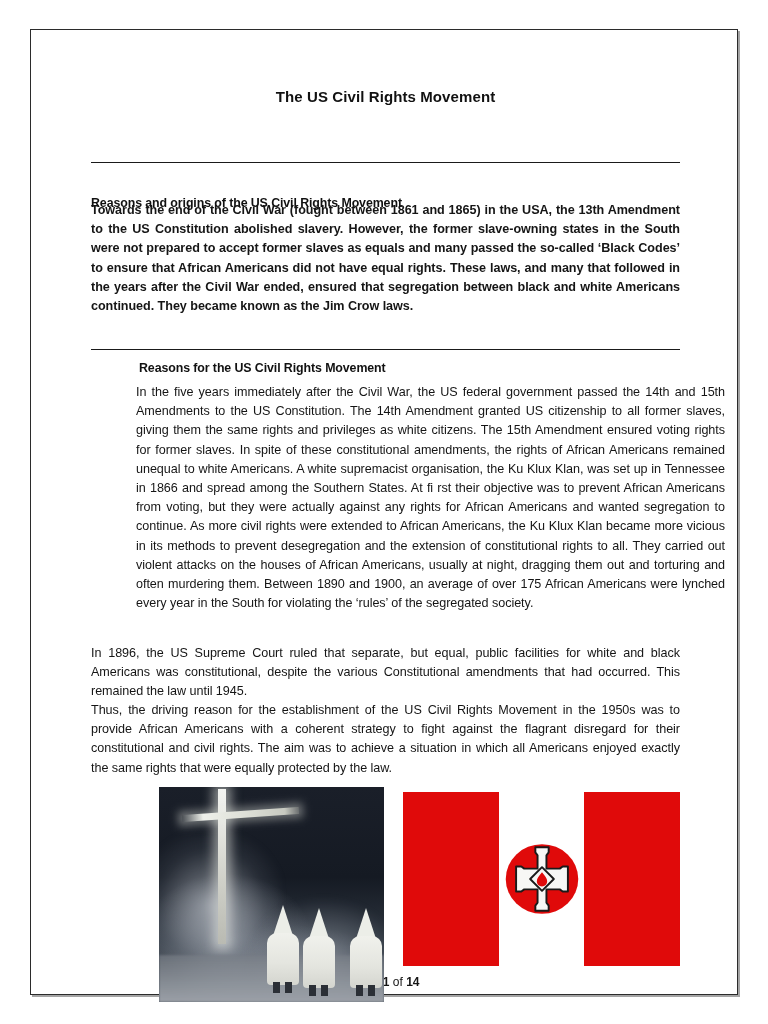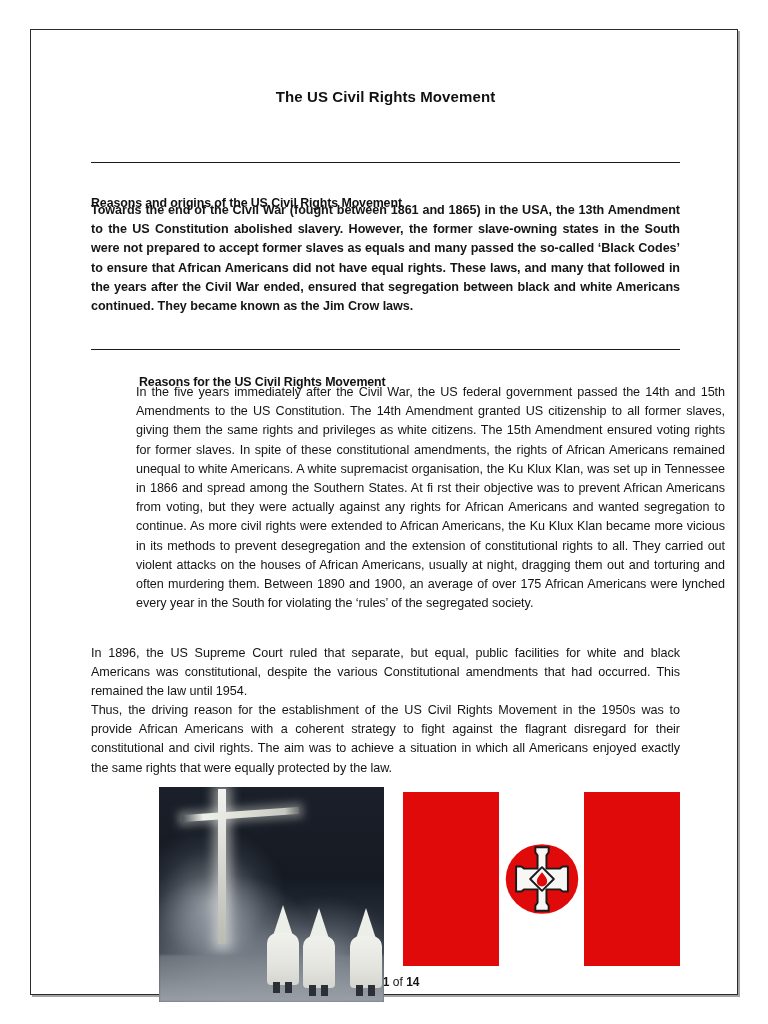--- a/index.html
+++ b/index.html
@@ -60,21 +60,21 @@
   .section-heading {
     position: absolute;
     left: 0;
     width: 589px;
     font-size: 12.4px;
     font-weight: bold;
     color: #111111;
     letter-spacing: -0.1px;
   }
   .heading-1 { top: 152px; margin-top: 14px; }
-  .heading-2 { top: 345px; padding-left: 48px; }
+  .heading-2 { top: 331px; padding-left: 48px; }
 
   .body-text {
     position: absolute;
     left: 0;
     width: 589px;
     font-size: 12.6px;
     line-height: 19.2px;
     text-align: justify;
     color: #151515;
     letter-spacing: -0.05px;
@@ -238,21 +238,21 @@
     <div class="section-heading heading-1">Reasons and origins of the US Civil Rights Movement</div>
 
     <div class="body-text para-1">Towards the end of the Civil War (fought between 1861 and 1865) in the USA, the 13th Amendment to the US Constitution abolished slavery. However, the former slave-owning states in the South were not prepared to accept former slaves as equals and many passed the so-called ‘Black Codes’ to ensure that African Americans did not have equal rights. These laws, and many that followed in the years after the Civil War ended, ensured that segregation between black and white Americans continued. They became known as the Jim Crow laws.</div>
 
     <div class="rule rule-2"></div>
 
     <div class="section-heading heading-2">Reasons for the US Civil Rights Movement</div>
 
     <div class="body-text para-2">In the five years immediately after the Civil War, the US federal government passed the 14th and 15th Amendments to the US Constitution. The 14th Amendment granted US citizenship to all former slaves, giving them the same rights and privileges as white citizens. The 15th Amendment ensured voting rights for former slaves. In spite of these constitutional amendments, the rights of African Americans remained unequal to white Americans. A white supremacist organisation, the Ku Klux Klan, was set up in Tennessee in 1866 and spread among the Southern States. At fi rst their objective was to prevent African Americans from voting, but they were actually against any rights for African Americans and wanted segregation to continue. As more civil rights were extended to African Americans, the Ku Klux Klan became more vicious in its methods to prevent desegregation and the extension of constitutional rights to all. They carried out violent attacks on the houses of African Americans, usually at night, dragging them out and torturing and often murdering them. Between 1890 and 1900, an average of over 175 African Americans were lynched every year in the South for violating the ‘rules’ of the segregated society.</div>
 
-    <div class="body-text para-3">In 1896, the US Supreme Court ruled that separate, but equal, public facilities for white and black Americans was constitutional, despite the various Constitutional amendments that had occurred. This remained the law until 1954.</div>
+    <div class="body-text para-3">In 1896, the US Supreme Court ruled that separate, but equal, public facilities for white and black Americans was constitutional, despite the various Constitutional amendments that had occurred. This remained the law until 1945.</div>
 
     <div class="body-text para-4">Thus, the driving reason for the establishment of the US Civil Rights Movement in the 1950s was to provide African Americans with a coherent strategy to fight against the flagrant disregard for their constitutional and civil rights. The aim was to achieve a situation in which all Americans enjoyed exactly the same rights that were equally protected by the law.</div>
 
     <div class="page-footer">
       <span>Page </span><b>1</b><span> of </span><b>14</b>
     </div>
 
   </div>
 
   <div class="photo-frame">

